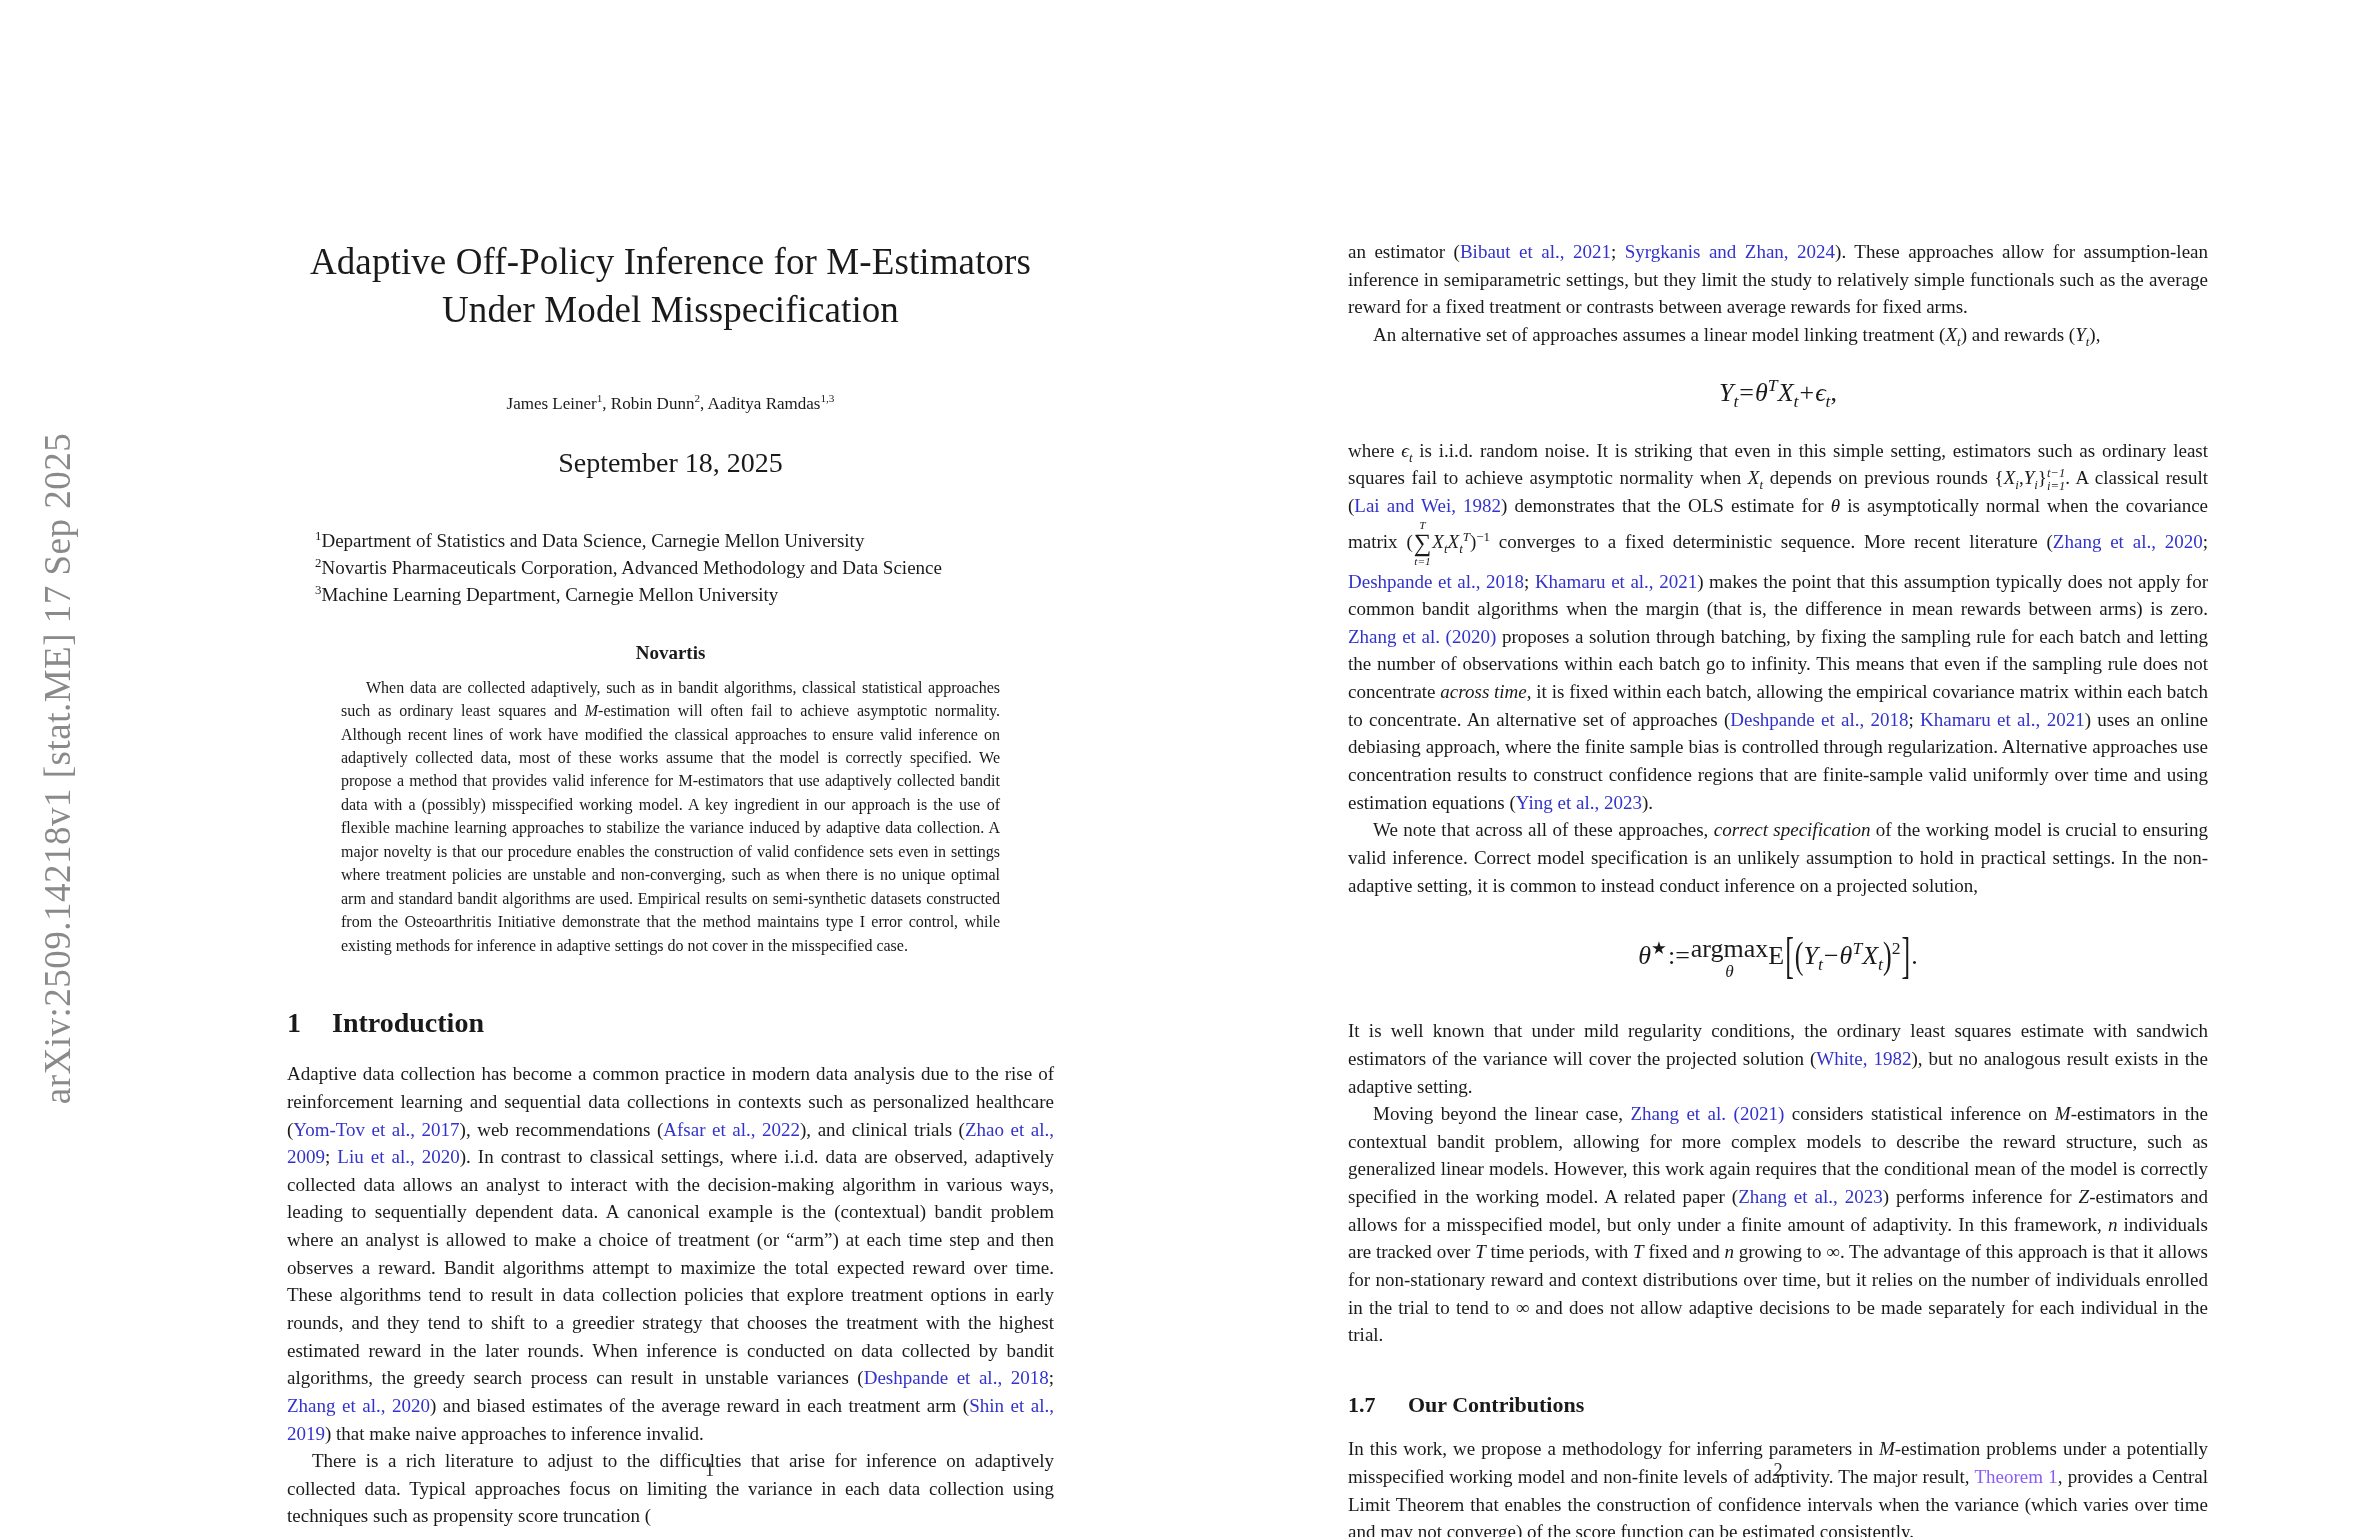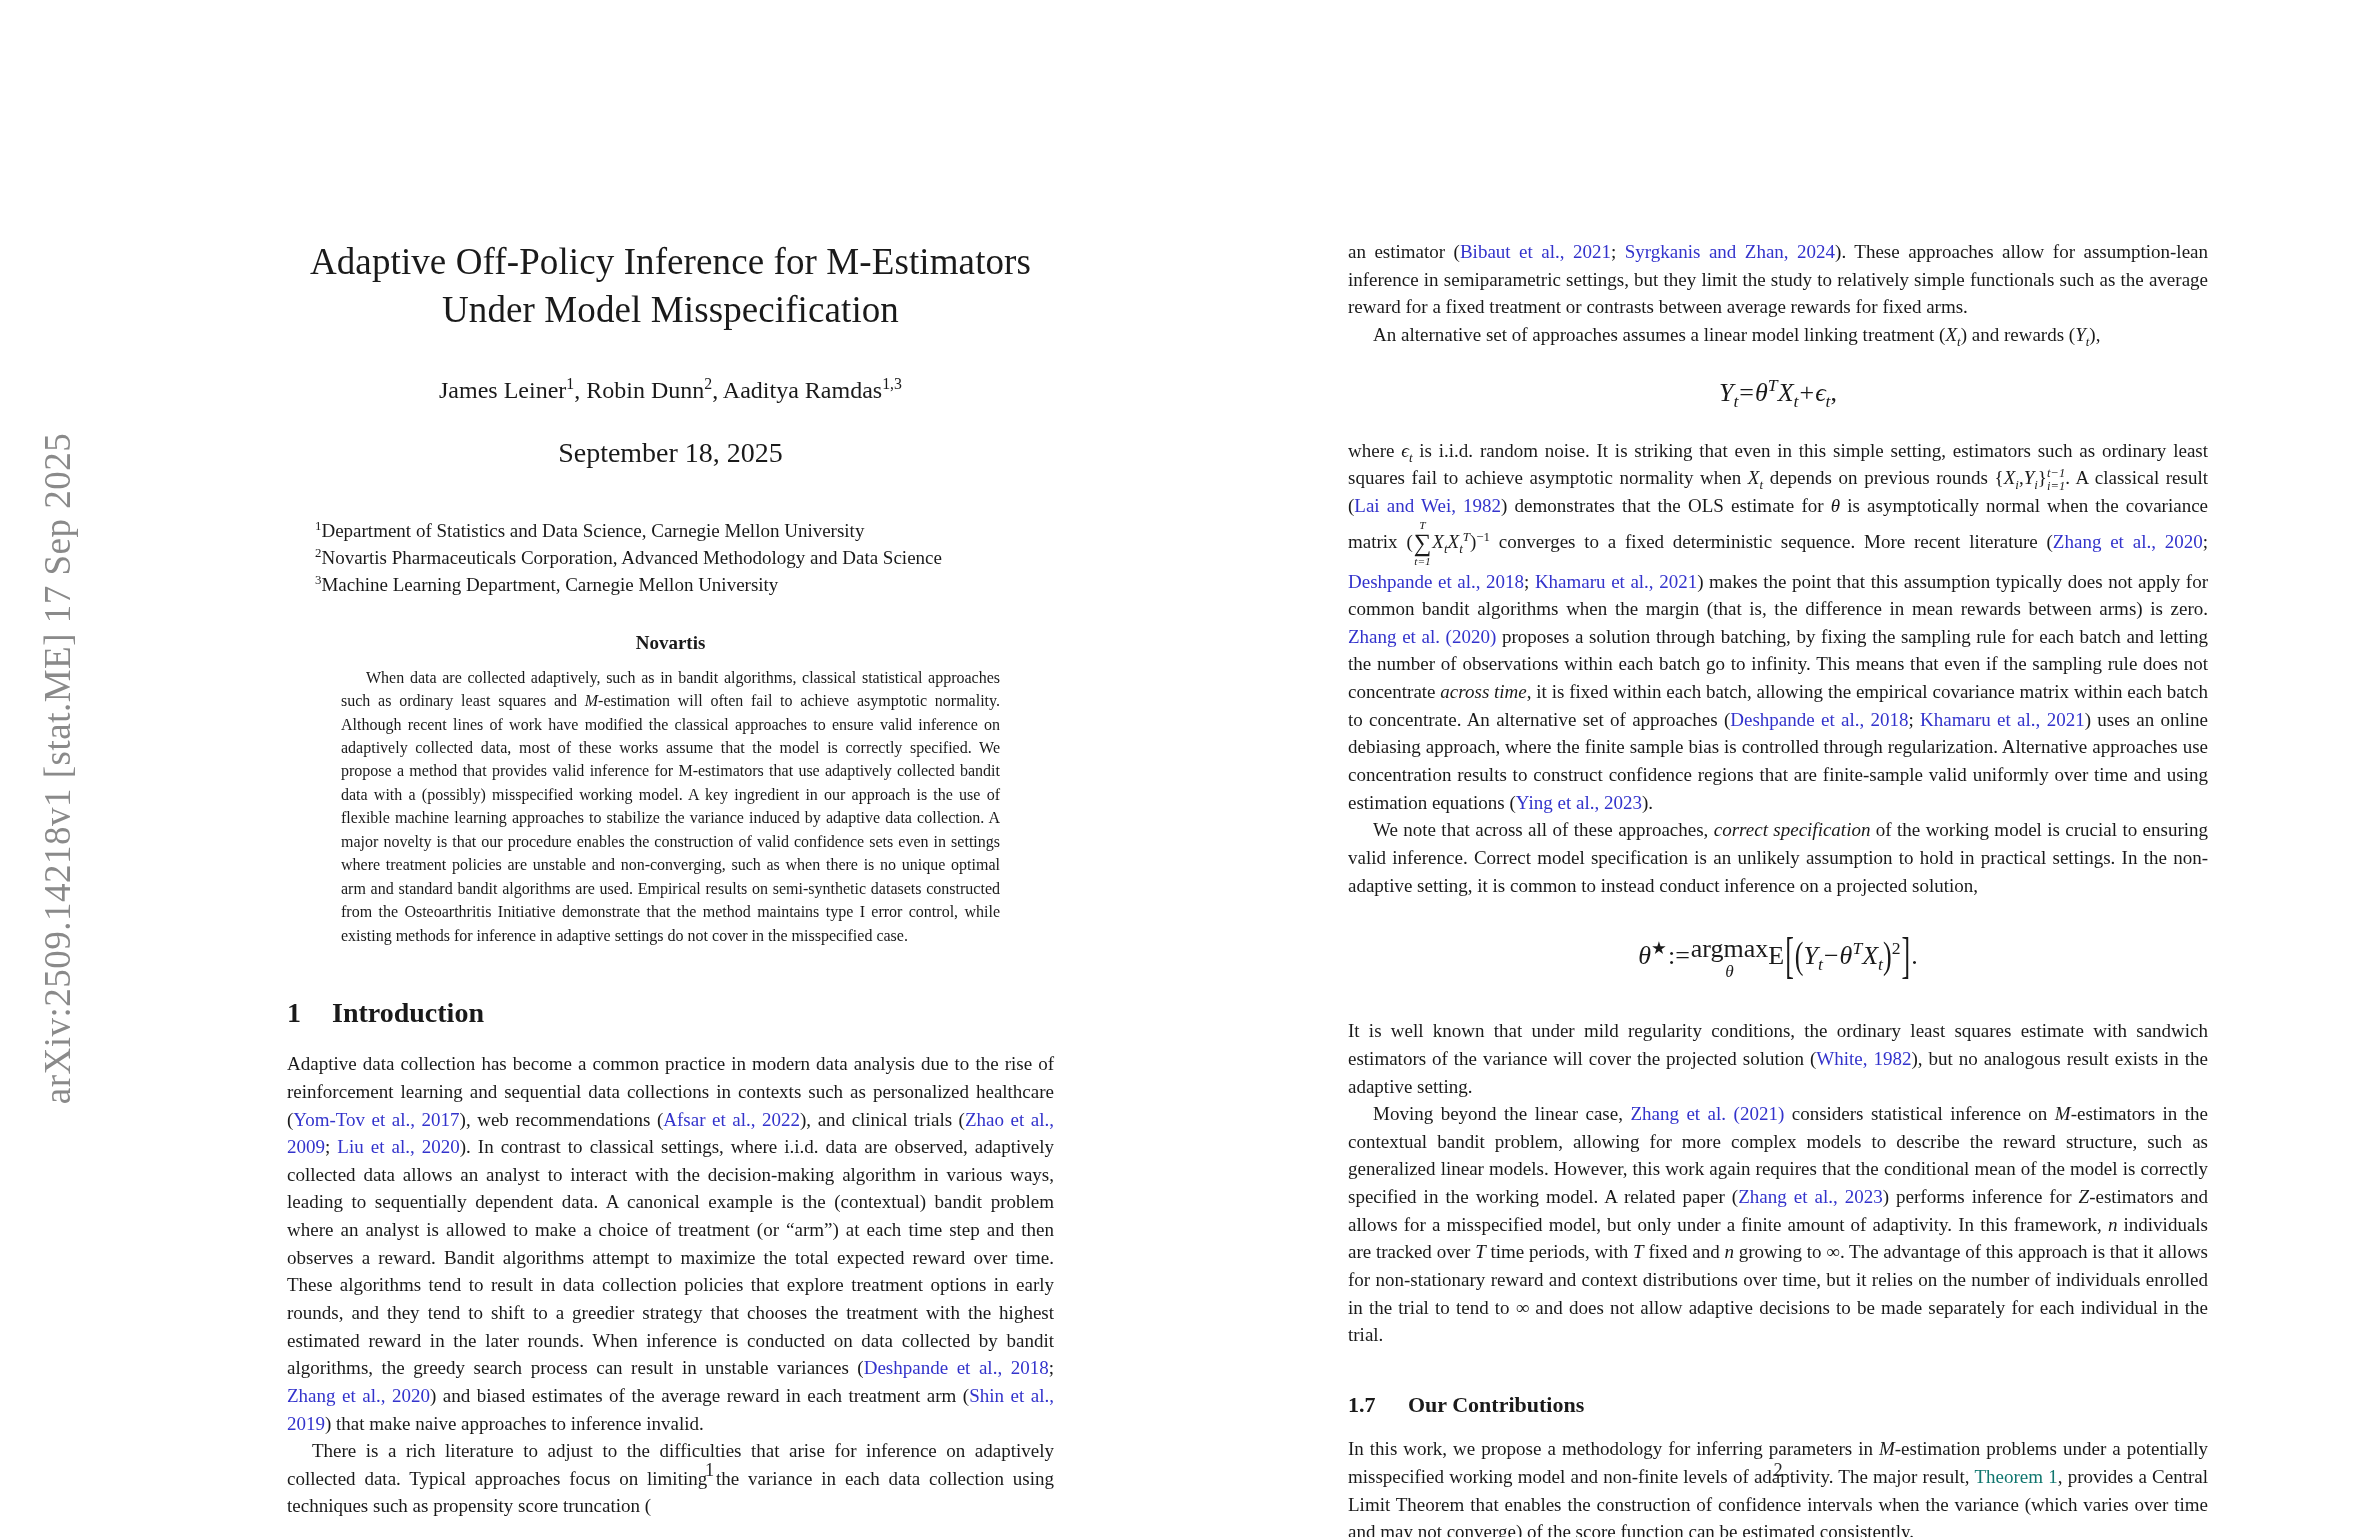--- a/index.html
+++ b/index.html
@@ -77,22 +77,22 @@
     line-height: 1.30;
     font-weight: 400;
     margin: 0 0 0 0;
     letter-spacing: 0.1px;
     color: #1a1a1a;
   }
   .title-line { display: block; }
 
   .authors {
     text-align: center;
-    font-size: 24px;
-    margin-top: 43px;
+    font-size: 17px;
+    margin-top: 60px;
     color: #1a1a1a;
   }
   .authors sup { font-size: 0.66em; vertical-align: super; line-height: 0; }
 
   .pubdate {
     text-align: center;
     font-size: 28px;
     margin-top: 33px;
     color: #1a1a1a;
   }
@@ -148,21 +148,21 @@
     text-indent: 0;
     hyphens: auto;
     -webkit-hyphens: auto;
   }
   p.para + p.para { text-indent: 25px; }
   p.para.indent { text-indent: 25px; }
   p.para.noindent { text-indent: 0; }
 
   
   .cite { color: #3333cc; }
-  .ref  { color: #0f766e; }
+  .ref  { color: #8b5cf6; }
 
   
   .mi { font-style: italic; font-family: "Liberation Serif", serif; }
   .mo { font-style: normal; padding: 0 1px; }
   .sub { font-size: 0.68em; vertical-align: sub; line-height: 0; font-style: italic; }
   .sup { font-size: 0.68em; vertical-align: super; line-height: 0; }
   .upr { font-style: normal; }
 
   .display-eq {
     text-align: center;

